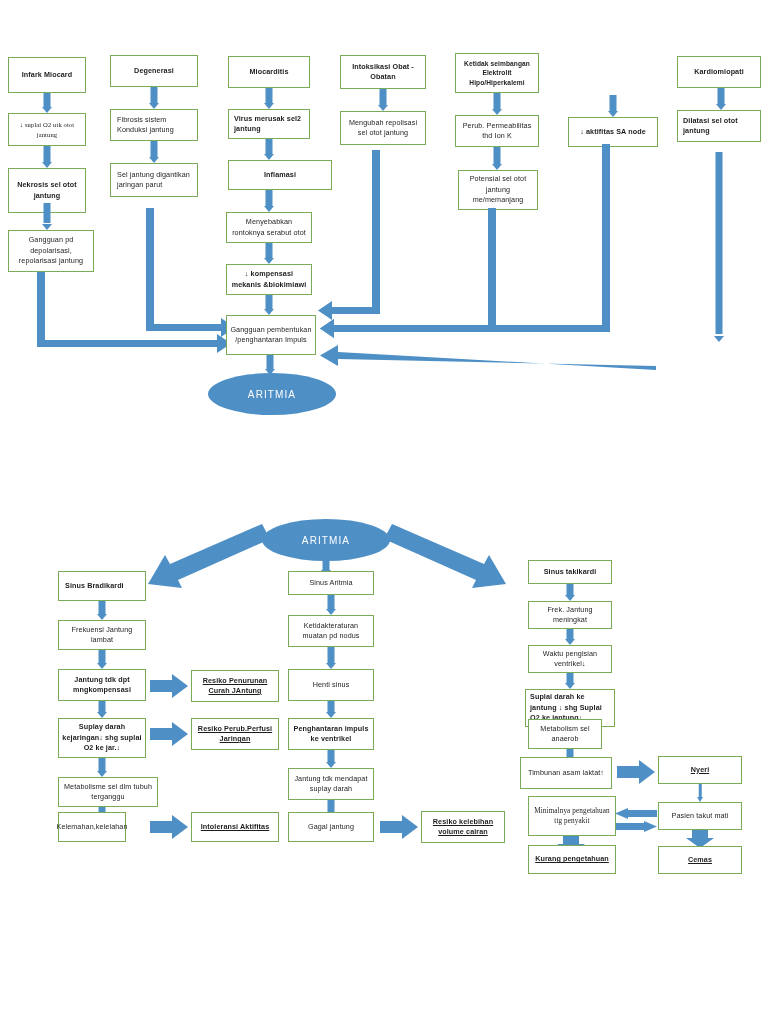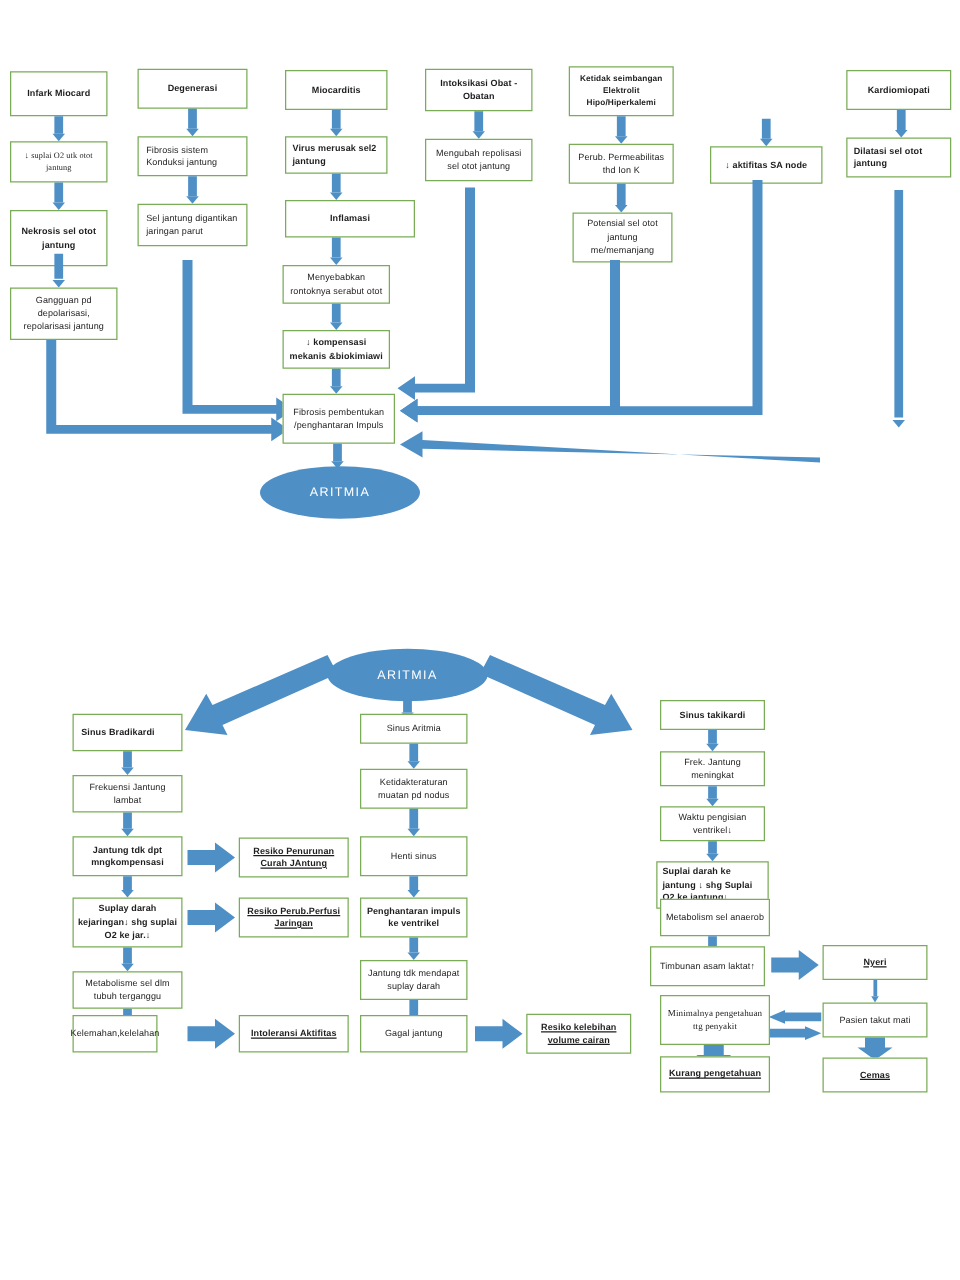--- a/index.html
+++ b/index.html
@@ -126,21 +126,21 @@
   <div class="box thin" style="left:226px;top:212px;width:86px;height:31px;">Menyebabkan rontoknya serabut otot</div>
   <div class="darr" style="left:258px;top:243px;width:22px;height:21px;">
     <div class="shaft" style="top:0;width:7px;height:15px;"></div>
       <div class="head"></div>
   </div>
   <div class="box b" style="left:226px;top:264px;width:86px;height:31px;">↓ kompensasi mekanis &amp;biokimiawi</div>
   <div class="darr" style="left:258px;top:295px;width:22px;height:20px;">
     <div class="shaft" style="top:0;width:7px;height:14px;"></div>
       <div class="head"></div>
   </div>
-  <div class="box thin" style="left:226px;top:315px;width:90px;height:40px;">Fibrosis pembentukan /penghantaran Impuls</div>
+  <div class="box thin" style="left:226px;top:315px;width:90px;height:40px;">Gangguan pembentukan /penghantaran Impuls</div>
   <div class="darr" style="left:259px;top:355px;width:22px;height:20px;">
     <div class="shaft" style="top:0;width:7px;height:14px;"></div>
       <div class="head"></div>
   </div>
 
   <div class="ellipse" style="left:208px;top:373px;width:128px;height:42px;">ARITMIA</div>
 
   <div class="box b" style="left:340px;top:55px;width:86px;height:34px;">Intoksikasi Obat - Obatan</div>
   <div class="darr" style="left:372px;top:89px;width:22px;height:22px;">
     <div class="shaft" style="top:0;width:7px;height:16px;"></div>
@@ -235,21 +235,21 @@
   <div class="box b" style="left:58px;top:669px;width:88px;height:32px;">Jantung tdk dpt mngkompensasi</div>
   <div class="darr" style="left:91px;top:701px;width:22px;height:17px;">
     <div class="shaft" style="top:0;width:7px;height:11px;"></div>
       <div class="head"></div>
   </div>
   <div class="box b" style="left:58px;top:718px;width:88px;height:40px;">Suplay darah kejaringan↓ shg suplai O2 ke jar.↓</div>
   <div class="darr" style="left:91px;top:758px;width:22px;height:19px;">
     <div class="shaft" style="top:0;width:7px;height:13px;"></div>
       <div class="head"></div>
   </div>
-  <div class="box thin" style="left:58px;top:777px;width:88px;height:30px;">Metabolisme sel dlm tubuh terganggu</div>
+  <div class="box thin" style="left:58px;top:777px;width:100px;height:30px;">Metabolisme sel dlm tubuh terganggu</div>
   <div class="darr" style="left:91px;top:807px;width:22px;height:18px;">
     <div class="shaft" style="top:0;width:7px;height:12px;"></div>
       <div class="head"></div>
   </div>
   <div class="box thin" style="left:58px;top:812px;width:68px;height:30px;">Kelemahan,kelelahan</div>
 
   <div class="arr" style="left:150px;top:674px;">
     <svg width="38" height="24" viewBox="0 0 38 24">
         <path d="M0,6 H22 V0 L38,12 L22,24 V18 H0 Z" class="blue"></path>
       </svg>
@@ -317,21 +317,21 @@
   <div class="box thin" style="left:528px;top:645px;width:84px;height:28px;">Waktu pengisian ventrikel↓</div>
   <div class="darr" style="left:559px;top:673px;width:22px;height:16px;">
     <div class="shaft" style="top:0;width:7px;height:10px;"></div>
       <div class="head"></div>
   </div>
   <div class="box b" style="left:525px;top:689px;width:90px;height:38px;justify-content:flex-start;text-align:left;padding-left:4px;">Suplai darah ke jantung ↓ shg Suplai O2 ke jantung↓</div>
   <div class="darr" style="left:559px;top:727px;width:22px;height:16px;">
     <div class="shaft" style="top:0;width:7px;height:10px;"></div>
       <div class="head"></div>
   </div>
-  <div class="box thin" style="left:528px;top:719px;width:88px;height:30px;">Metabolism sel anaerob</div>
+  <div class="box thin" style="left:528px;top:719px;width:74px;height:30px;">Metabolism sel anaerob</div>
   <div class="darr" style="left:559px;top:749px;width:22px;height:18px;">
     <div class="shaft" style="top:0;width:7px;height:12px;"></div>
       <div class="head"></div>
   </div>
   <div class="box thin" style="left:520px;top:757px;width:92px;height:32px;">Timbunan asam laktat↑</div>
 
   <div class="arr" style="left:617px;top:760px;">
     <svg width="38" height="24" viewBox="0 0 38 24">
         <path d="M0,6 H22 V0 L38,12 L22,24 V18 H0 Z" class="blue"></path>
       </svg>

